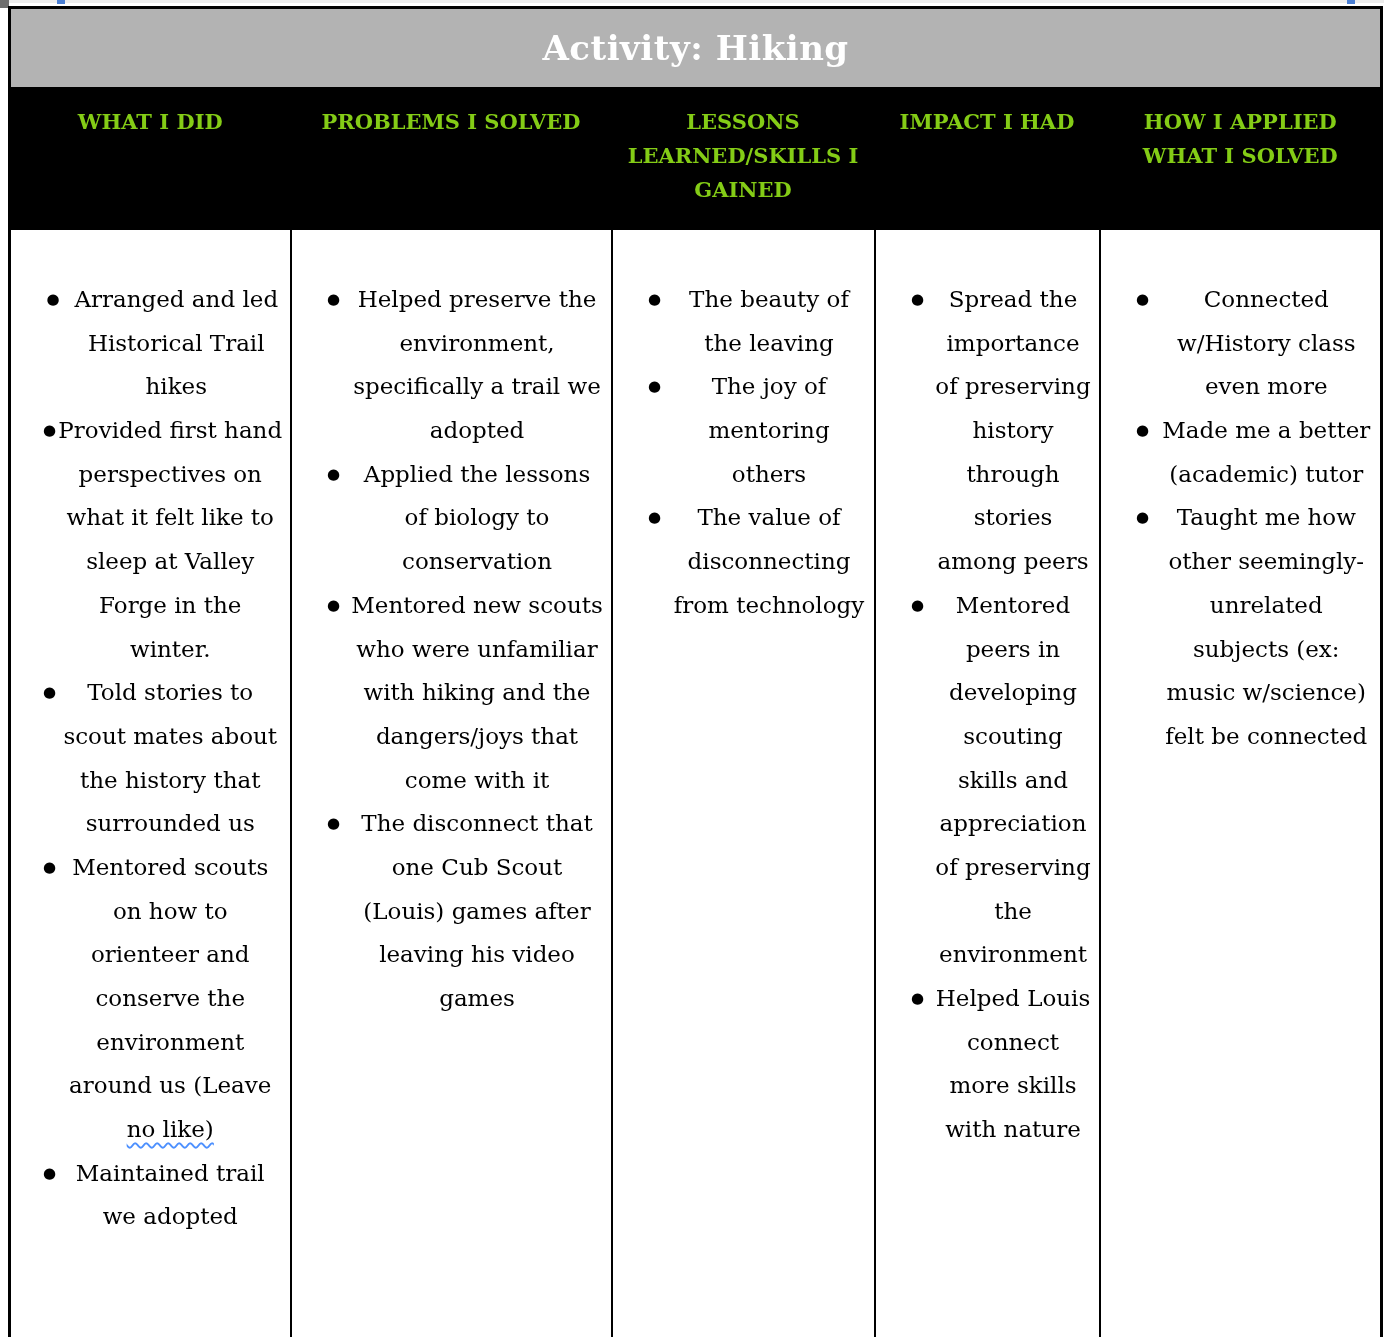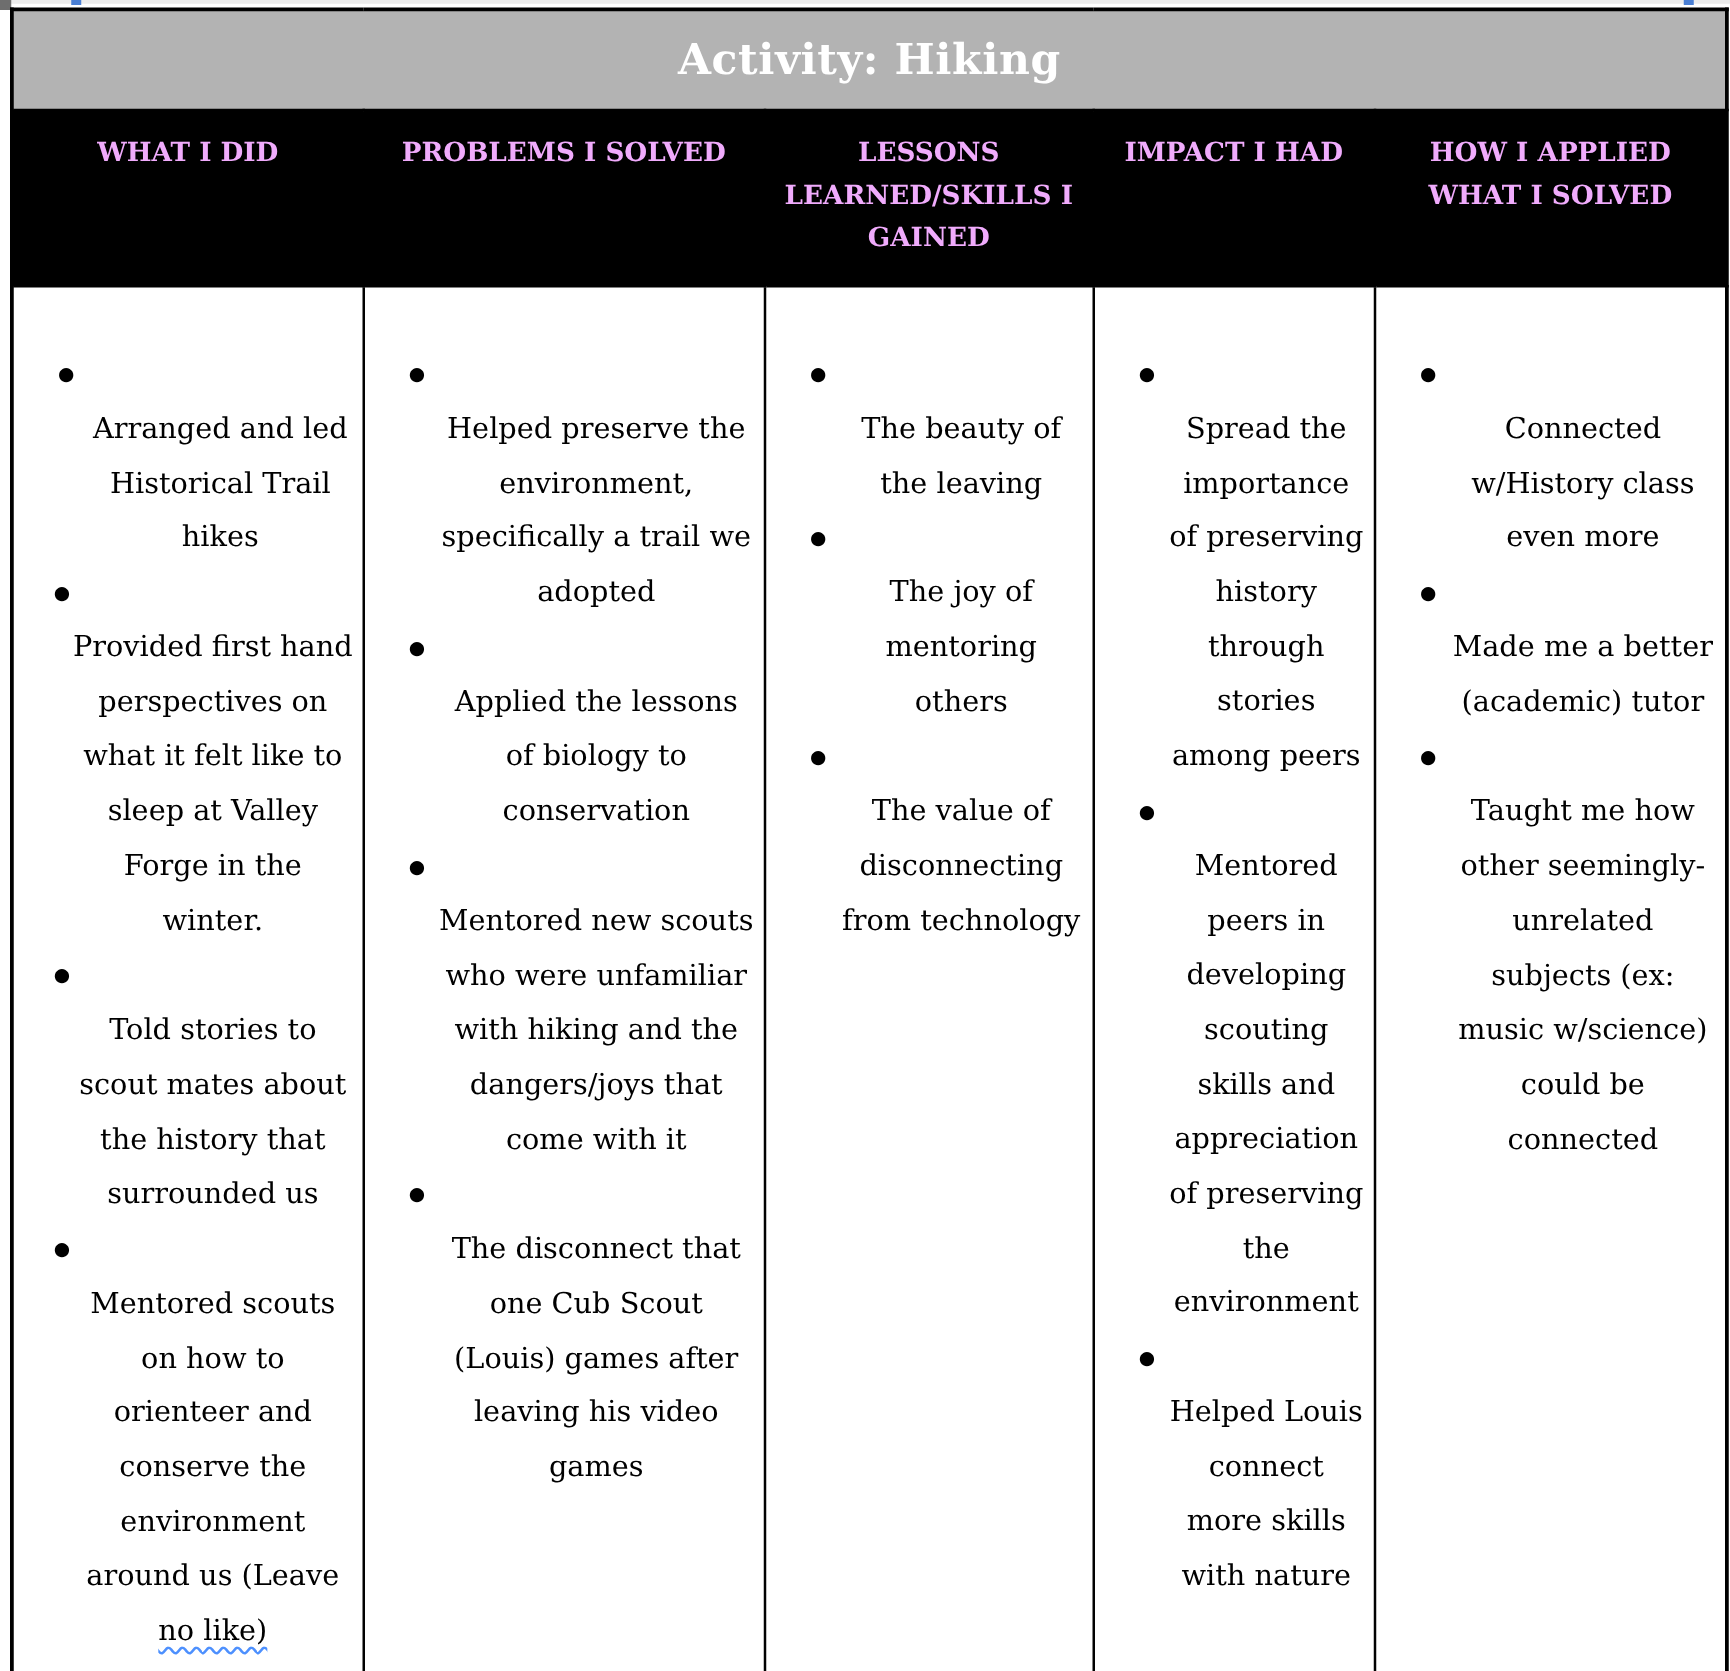--- a/index.html
+++ b/index.html
@@ -59,21 +59,21 @@
     color: #ffffff;
     font-size: 34px;
     font-weight: bold;
     text-align: center;
     vertical-align: middle;
     letter-spacing: 0.5px;
   }
   .header-row th {
     height: 123px;
     background: #000000;
-    color: #f0abfc;
+    color: #84cc16;
     font-size: 21px;
     font-weight: bold;
     text-align: center;
     vertical-align: top;
     padding: 16px 8px 0 8px;
     line-height: 1.62;
   }
   .body-row td {
     height: 1120px;
     background: #ffffff;
@@ -95,21 +95,21 @@
   .bullet {
     flex: 0 0 auto;
     width: 32px;
     font-size: 15px;
     line-height: 43px;
   }
   li.bullet-item.tight .bullet {
     width: 15px;
     margin-left: 5px;
   }
-  .item-text { flex: 1 1 auto; margin-top: 44px; }
+  .item-text { flex: 1 1 auto; }
   .squiggle {
     text-decoration: underline wavy #4d90fe;
     text-decoration-thickness: 2px;
     text-underline-offset: 5px;
     text-decoration-skip-ink: none;
   }
 </style>
 </head>
 <body>
 
@@ -224,21 +224,21 @@
               <li class="bullet-item">
                 <span class="bullet">●</span>
                 <span class="item-text">Connected w/History class even more</span>
               </li>
               <li class="bullet-item">
                 <span class="bullet">●</span>
                 <span class="item-text">Made me a better (academic) tutor</span>
               </li>
               <li class="bullet-item">
                 <span class="bullet">●</span>
-                <span class="item-text">Taught me how other seemingly-unrelated subjects (ex: music w/science) could be connected</span>
+                <span class="item-text">Taught me how other seemingly-unrelated subjects (ex: music w/science) felt be connected</span>
               </li>
             </ul>
           </td>
       </tr>
     </tbody>
   </table>
 
 </div>
 
 </body></html>

